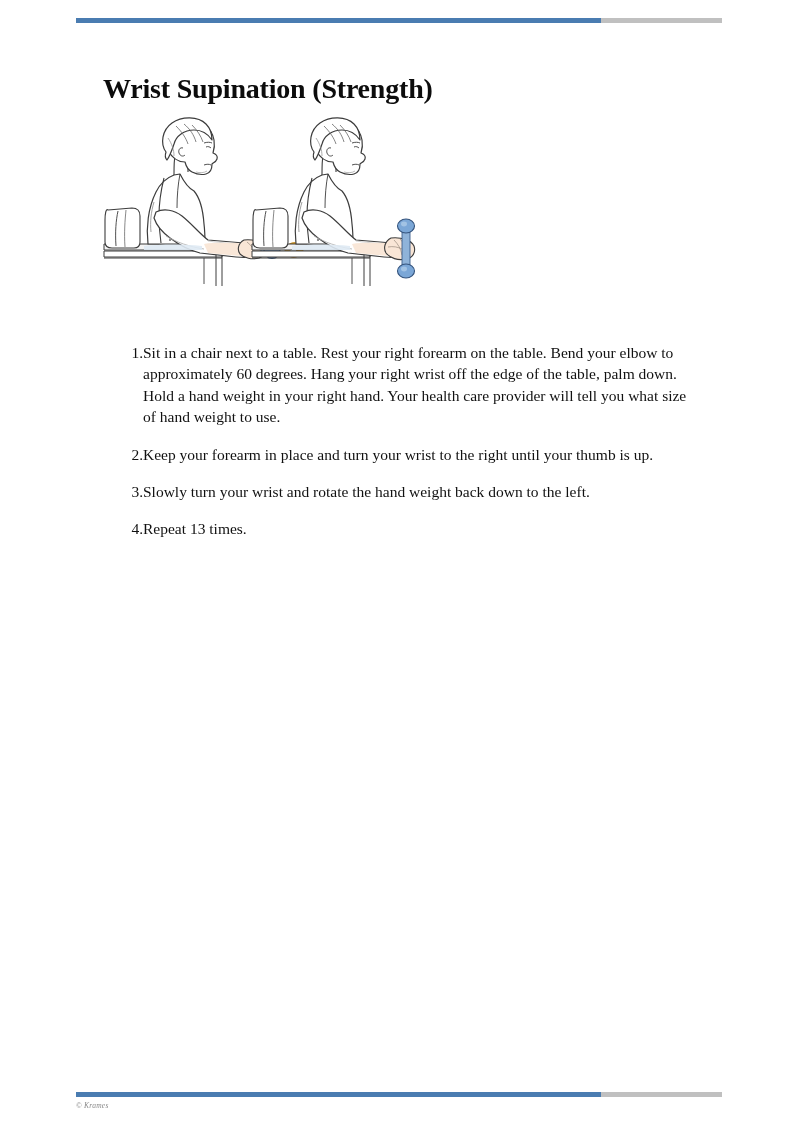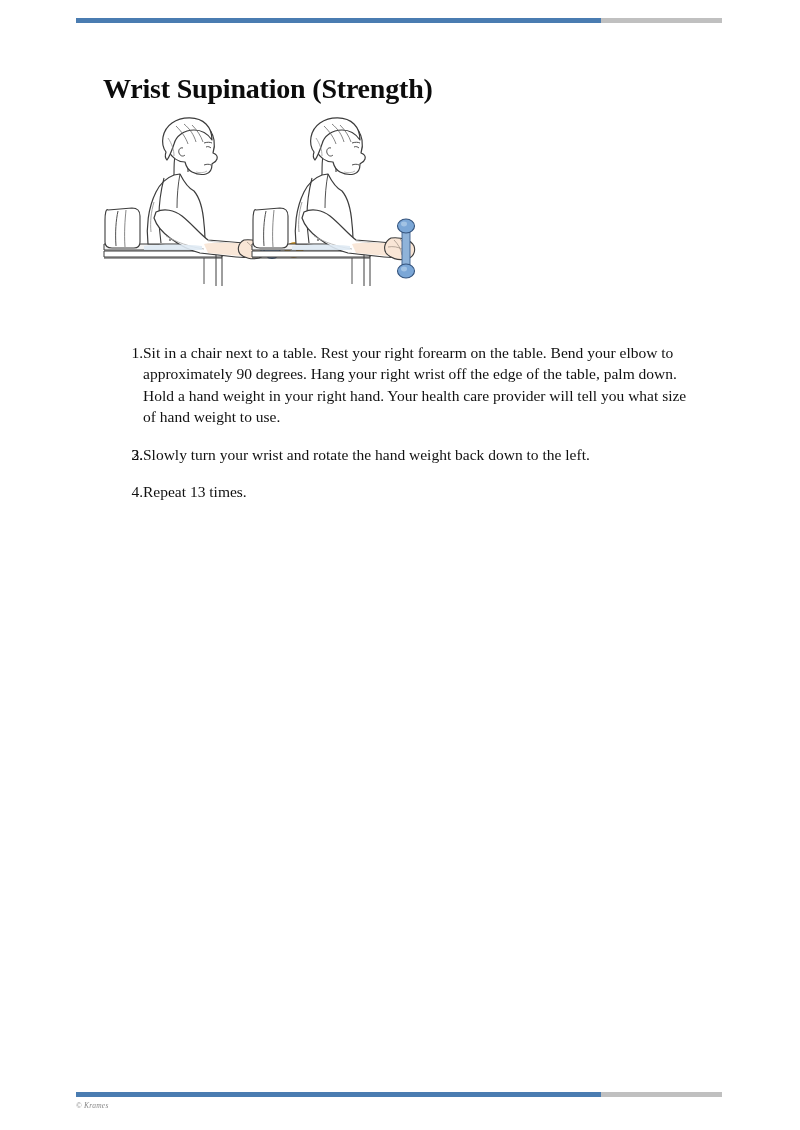--- a/index.html
+++ b/index.html
@@ -261,24 +261,25 @@
                    C4 13 8 14 11 11 Z" fill="#e8a317" stroke="#b97d0a" stroke-width="0.7" stroke-linejoin="round"></path>
         </g>
       </g>
     </svg>
   </div>
 
 
   <ol class="steps">
     <li>
       <span class="num">1.</span>
-      <span>Sit in a chair next to a table. Rest your right forearm on the table. Bend your elbow to approximately 90 degrees. Hang your right wrist off the edge of the table, palm down. Hold a hand weight in your right hand. Your health care provider will tell you what size of hand weight to use.</span>
+      <span>Sit in a chair next to a table. Rest your right forearm on the table. Bend your elbow to approximately 60 degrees. Hang your right wrist off the edge of the table, palm down. Hold a hand weight in your right hand. Your health care provider will tell you what size of hand weight to use.</span>
     </li>
     <li>
       <span class="num">2.</span>
+      <span>Keep your forearm in place and turn your wrist to the right until your thumb is up.</span>
     </li>
     <li>
       <span class="num">3.</span>
       <span>Slowly turn your wrist and rotate the hand weight back down to the left.</span>
     </li>
     <li>
       <span class="num">4.</span>
       <span>Repeat 13 times.</span>
     </li>
   </ol>

